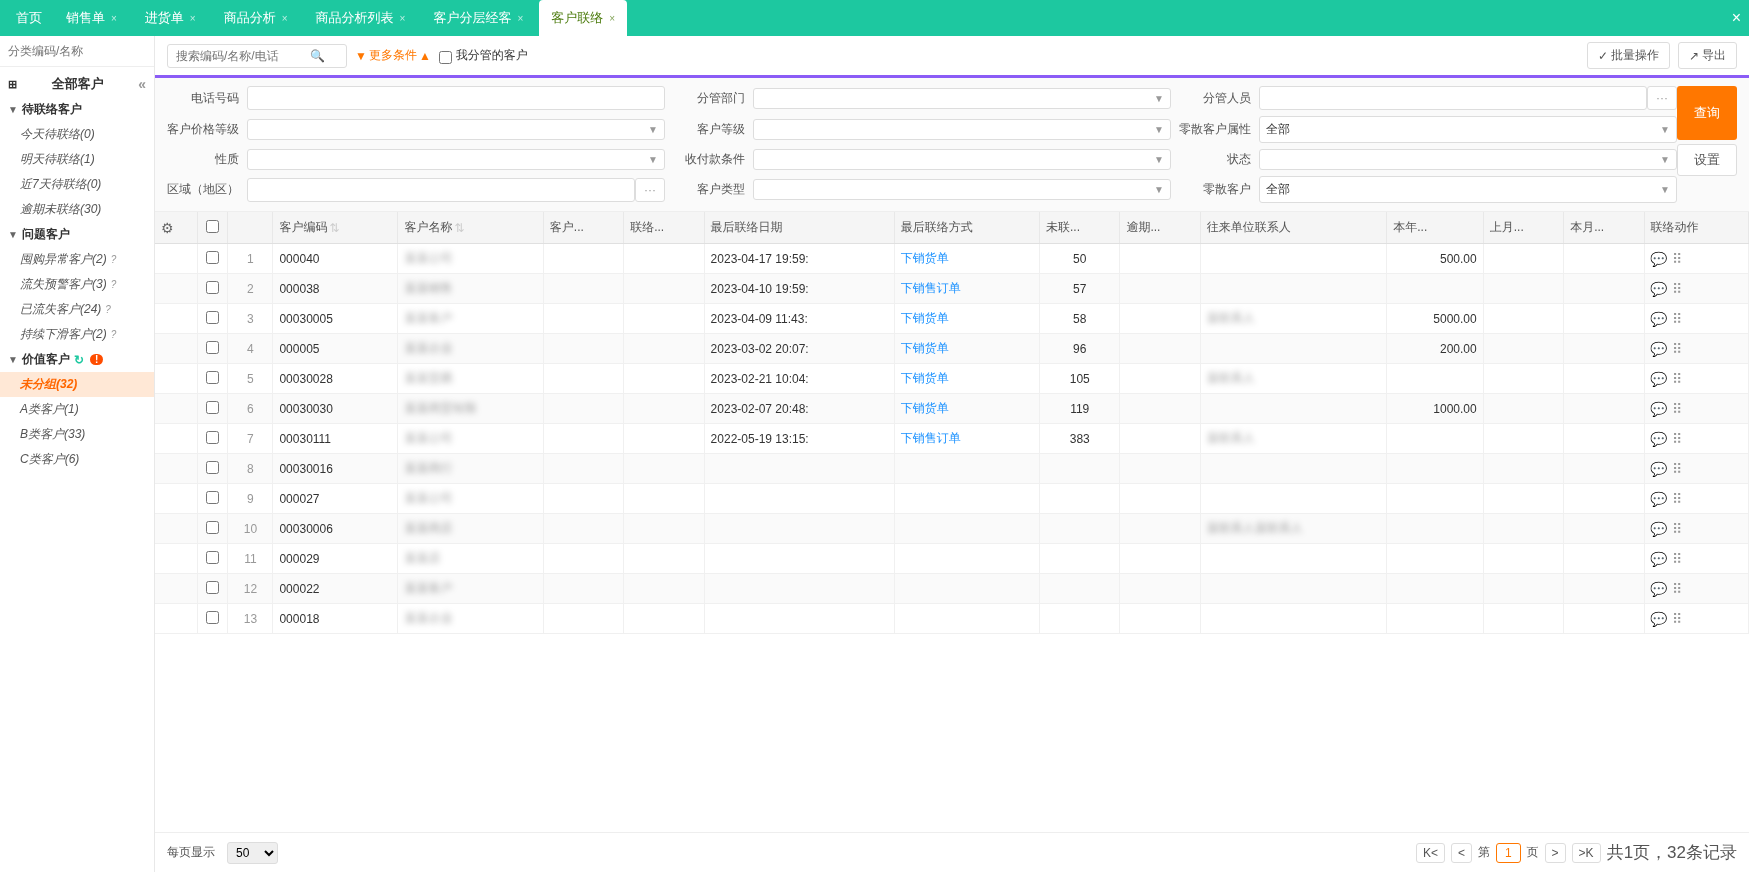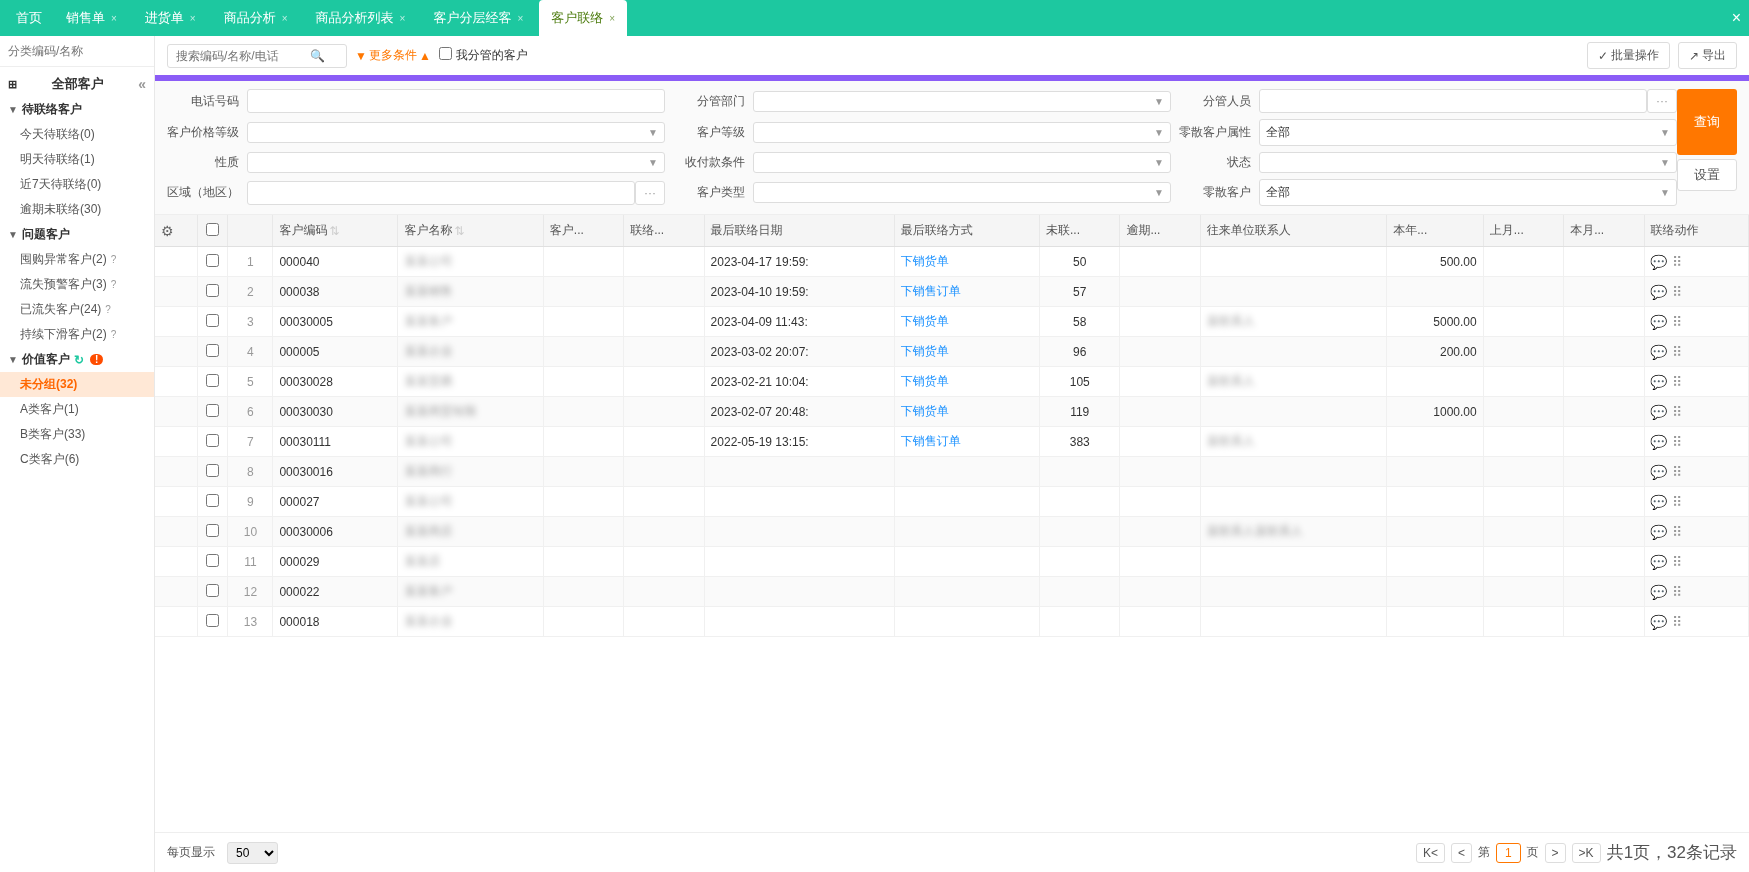--- a/index.html
+++ b/index.html
@@ -98,40 +98,41 @@
       cursor: pointer;
     }
     .sidebar-group-title .triangle { font-size: 10px; color: #666; }
     .sidebar-item {
       padding: 4px 8px 4px 20px;
       cursor: pointer;
       color: #555;
       display: flex;
       align-items: center;
       white-space: nowrap;
+      font-style: italic;
     }
     .sidebar-item.active { background: #ffe8d6; color: #ff6600; font-weight: bold; }
     .sidebar-item .help-icon { margin-left: 4px; color: #999; font-size: 10px; }
 
     
     .content-area {
       flex: 1;
       display: flex;
       flex-direction: column;
       overflow: hidden;
       background: white;
     }
 
     
     .filter-bar {
       padding: 6px 12px;
       display: flex;
       align-items: center;
       gap: 8px;
-      border-bottom: 6px solid #8b5cf6;
+      border-bottom: 3px solid #8b5cf6;
       background: white;
     }
     .filter-search-box {
       border: 1px solid #ddd;
       border-radius: 3px;
       padding: 4px 8px;
       display: flex;
       align-items: center;
       gap: 4px;
       width: 180px;
@@ -144,21 +145,21 @@
     }
     .filter-more {
       color: #ff7700;
       cursor: pointer;
       display: flex;
       align-items: center;
       gap: 2px;
     }
     .filter-checkbox {
       display: flex;
-      align-items: flex-start;
+      align-items: flex-end;
       gap: 4px;
       cursor: pointer;
     }
     .filter-actions {
       margin-left: auto;
       display: flex;
       gap: 8px;
     }
     .btn-batch {
       border: 1px solid #ddd;
@@ -238,21 +239,21 @@
       border-radius: 3px;
       padding: 4px 8px;
       background: white;
       cursor: pointer;
       color: #999;
     }
     .btn-query {
       background: #ff7700;
       color: white;
       border: none;
-      padding: 24px 16px;
+      padding: 18px 16px;
       border-radius: 3px;
       cursor: pointer;
       font-size: 13px;
     }
     .btn-reset {
       background: white;
       color: #555;
       border: 1px solid #ddd;
       padding: 6px 16px;
       border-radius: 3px;

